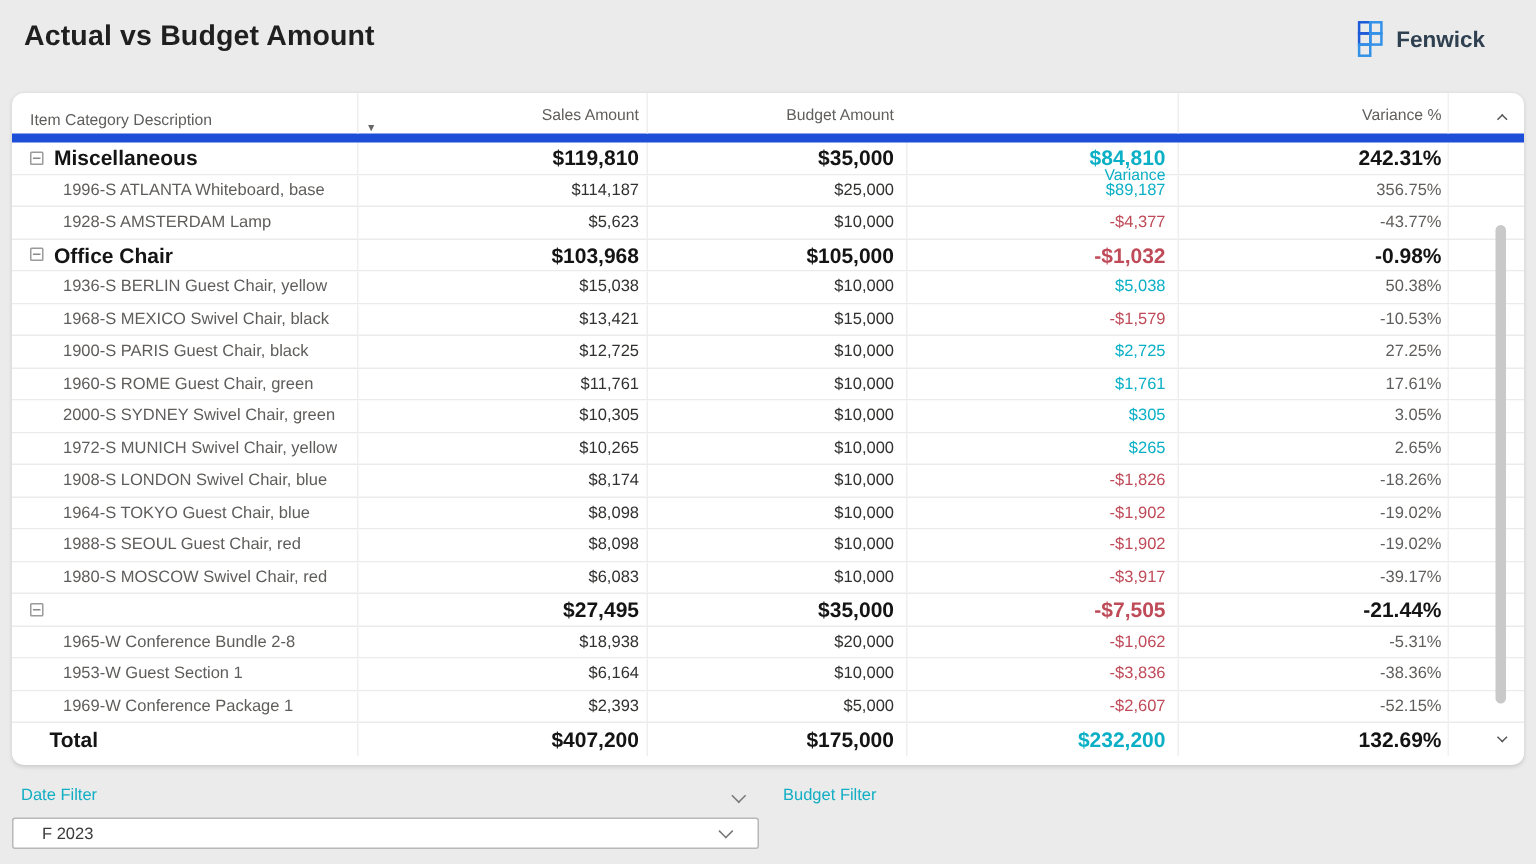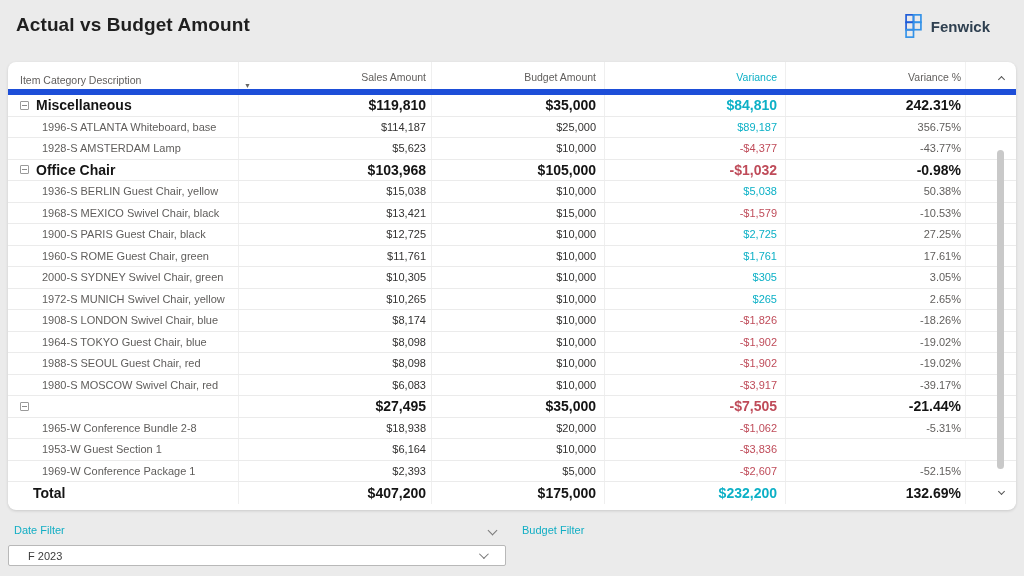--- a/index.html
+++ b/index.html
@@ -31,21 +31,21 @@
   .thead .cell {
     font-size:10.5px; color:#605e5c; padding-top:9px;
   }
   .cell { flex:none; }
   .c-label { width:230px; padding-left:12px; display:flex; align-items:center; overflow:hidden; white-space:nowrap; }
   .c-sales  { width:193px; text-align:right; padding-right:5px;  border-left:1px solid #efefef; }
   .c-budget { width:173px; text-align:right; padding-right:8px;  border-left:1px solid #efefef; }
   .c-var    { width:181px; text-align:right; padding-right:8px;  border-left:1px solid #efefef; }
   .c-pct    { width:180px; text-align:right; padding-right:4px;  border-left:1px solid #efefef; }
   .c-spacer { width:51px; border-left:1px solid #f1f1f1; }
-  .thead .c-var { color:#0cb0c6; }
+  .thead .c-var { color:#0cb0c6;margin-top:40px; }
 
   .sort-indicator {
     position:absolute; left:236px; top:20px;
     font-size:7px; color:#666; line-height:1;
   }
 
   .row { display:flex; height:21.5px; align-items:center; border-bottom:1px solid #ebebeb; background:#fff; }
   .row:last-child { border-bottom:none; }
   .row .cell { font-size:11px; height:100%; display:flex; align-items:center; }
   .row .c-sales,.row .c-budget,.row .c-var,.row .c-pct { justify-content:flex-end; }
@@ -282,20 +282,21 @@
         <div class="cell c-pct">-5.31%</div>
         <div class="cell c-spacer"></div>
       </div>
       <div class="row item">
         <div class="cell c-label">
           <span>1953-W Guest Section 1</span>
         </div>
         <div class="cell c-sales">$6,164</div>
         <div class="cell c-budget">$10,000</div>
         <div class="cell c-var neg">-$3,836</div>
+        <div class="cell c-pct">-38.36%</div>
         <div class="cell c-spacer"></div>
       </div>
       <div class="row item">
         <div class="cell c-label">
           <span>1969-W Conference Package 1</span>
         </div>
         <div class="cell c-sales">$2,393</div>
         <div class="cell c-budget">$5,000</div>
         <div class="cell c-var neg">-$2,607</div>
         <div class="cell c-pct">-52.15%</div>

